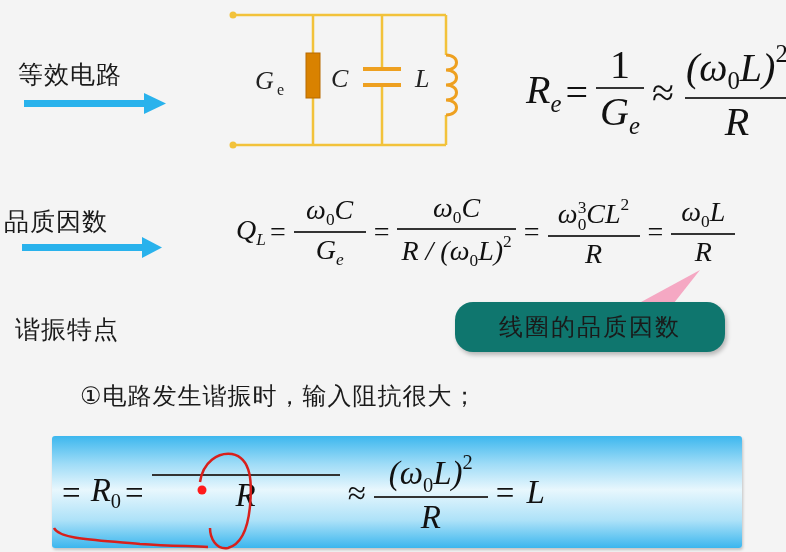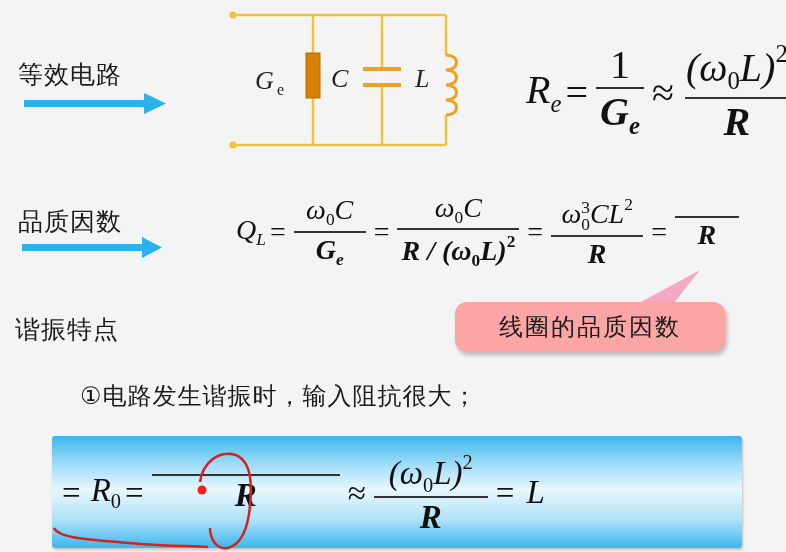--- a/index.html
+++ b/index.html
@@ -5,25 +5,25 @@
   html,body{margin:0;padding:0;}
   body{width:786px;height:552px;background:#f4f4f4;position:relative;overflow:hidden;
        font-family:"Liberation Serif","DejaVu Serif",serif;color:#111;}
   .abs{position:absolute;}
   .cn{font-family:"DejaVu Sans","Liberation Sans",sans-serif;color:#1a1a1a;}
   .label{font-size:25px;letter-spacing:1px;}
   .math{font-family:"Liberation Serif","DejaVu Serif",serif;font-style:italic;}
   .up{font-style:normal;}
   .frac{display:inline-flex;flex-direction:column;align-items:center;vertical-align:middle;margin:0 4px;}
   .frac .num{padding:0 4px 2px;line-height:1;}
-  .frac .den{padding:3px 4px 0;line-height:1;border-top:2px solid #333;font-weight:bold;}
+  .frac .den{padding:3px 4px 0;line-height:1;border-top:2px solid #333;}
   .op{font-style:normal;margin:0 4px;vertical-align:middle;}
   sub,sup{font-size:62%;}
   sub{vertical-align:-0.35em;} sup{vertical-align:0.75em;}
-  .callout{background:#fca5a5;border-radius:12px;box-shadow:2px 3px 4px rgba(0,0,0,0.25);
+  .callout{background:#0f766e;border-radius:18px;box-shadow:2px 3px 4px rgba(0,0,0,0.25);
            font-size:24px;display:flex;align-items:center;justify-content:center;letter-spacing:2px;}
   .bluebox{background:linear-gradient(180deg,#3db7ee 0%,#9fdcf7 25%,#e8f7fd 48%,#aee2f8 75%,#3bb6ee 100%);
            border-radius:3px;box-shadow:1px 2px 3px rgba(0,0,0,0.2);}
 </style>
 </head>
 <body>
 
 <div class="abs cn label" style="left:18px;top:58px;">等效电路</div>
 <svg class="abs" style="left:20px;top:92px;" width="150" height="24">
   <rect x="4" y="8" width="122" height="7" fill="#29b2ec"></rect>
@@ -62,21 +62,21 @@
     <span class="num up">1</span>
     <span class="den"><span>G</span><sub>e</sub></span>
   </span>
   <span class="op">≈</span>
   <span class="frac">
     <span class="num"><span>(ω</span><sub class="up">0</sub><span>L)</span><sup class="up">2</sup></span>
     <span class="den" style="width:96px;text-align:center;">R</span>
   </span>
 </div>
 
-<div class="abs cn label" style="left:18px;top:205px;">品质因数</div>
+<div class="abs cn label" style="left:4px;top:205px;">品质因数</div>
 <svg class="abs" style="left:20px;top:236px;" width="150" height="24">
   <rect x="2" y="8" width="122" height="7" fill="#29b2ec"></rect>
   <polygon points="122,1 142,11.5 122,22" fill="#29b2ec"></polygon>
 </svg>
 
 <div class="abs math" style="left:236px;top:186px;font-size:28px;display:flex;align-items:center;height:92px;">
   <span><span>Q</span><sub>L</sub></span>
   <span class="op">=</span>
   <span class="frac">
     <span class="num"><span>ω</span><sub class="up">0</sub><span>C</span></span>
@@ -90,20 +90,21 @@
   <span class="op">=</span>
   <span class="frac">
     <span class="num"><span>ω</span><span style="display:inline-flex;flex-direction:column;font-size:62%;line-height:1;vertical-align:middle;font-style:normal;">
           <span>3</span>
           <span>0</span>
         </span><span>CL</span><sup class="up">2</sup></span>
     <span class="den" style="width:84px;text-align:center;">R</span>
   </span>
   <span class="op">=</span>
   <span class="frac">
+    <span class="num"><span>ω</span><sub class="up">0</sub><span>L</span></span>
     <span class="den" style="width:56px;text-align:center;">R</span>
   </span>
 </div>
 
 <svg class="abs" style="left:600px;top:268px;" width="120" height="50">
   <polygon points="100,2 30,40 70,40" fill="#f5a8c3"></polygon>
 </svg>
 <div class="abs cn callout" style="left:455px;top:302px;width:270px;height:50px;">线圈的品质因数</div>
 
 <div class="abs cn label" style="left:15px;top:313px;">谐振特点</div>

